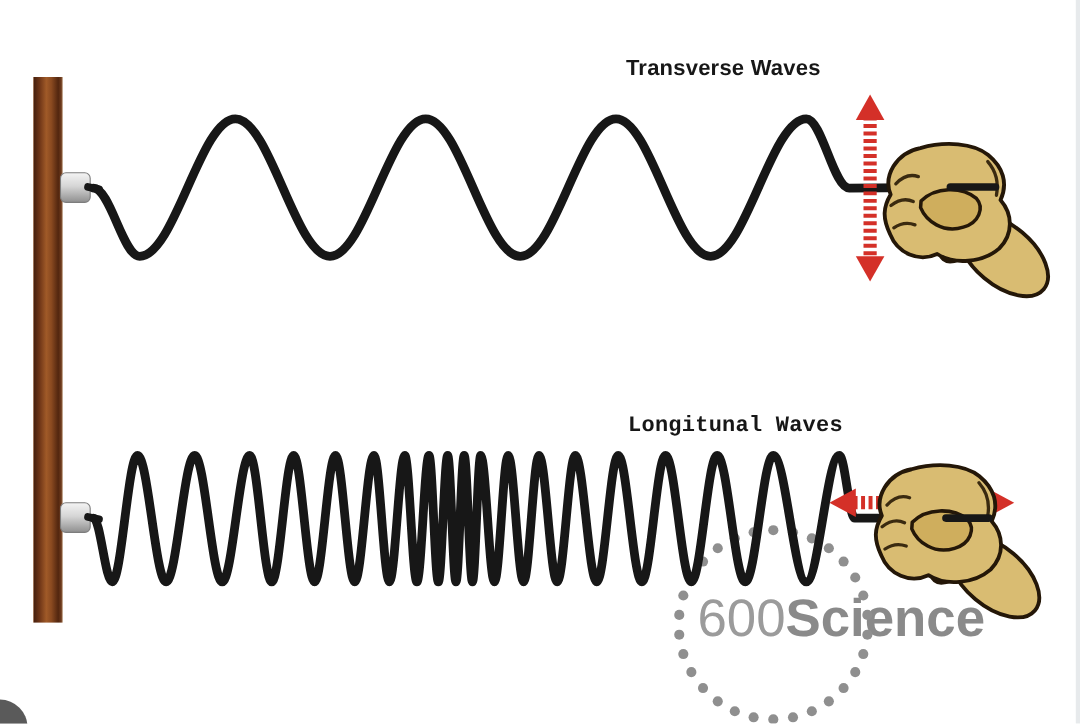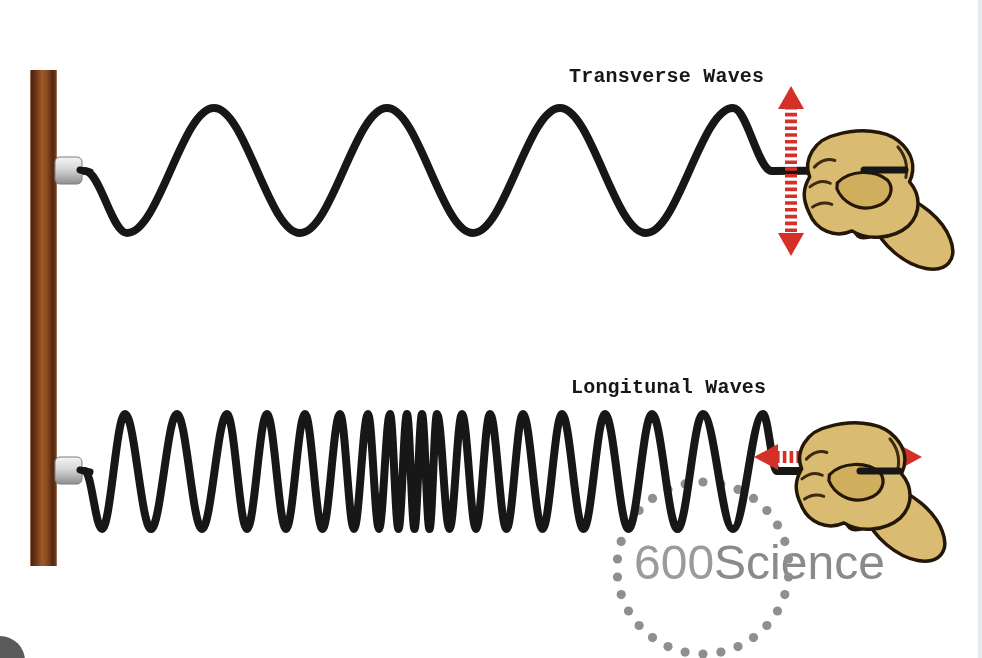--- a/index.html
+++ b/index.html
@@ -1,23 +1,23 @@
 <!DOCTYPE html>
 <html><head>
 <meta charset="utf-8">
 <style>
   html,body{margin:0;padding:0;background:#fff;}
   .canvas{position:relative;width:982px;height:658px;background:#ffffff;overflow:hidden;
           font-family:"Liberation Sans", sans-serif;}
   .title{position:absolute;font-weight:700;font-size:20px;color:#171717;letter-spacing:.2px;white-space:nowrap;}
-  .title-transverse{left:569px;top:65px;font-family:Liberation Mono, monospace;}
+  .title-transverse{left:569px;top:51px;}
   .title-longitudinal{left:571px;top:376px;font-family:Liberation Mono, monospace;}
   .watermark-text{position:absolute;left:634px;top:539px;font-size:48px;line-height:1;
                   color:#9b9b9b;letter-spacing:0;white-space:nowrap;z-index:0;}
-  .watermark-text .bold{font-weight:400;color:#8a8a8a;}
+  .watermark-text .bold{font-weight:700;color:#8a8a8a;}
   svg.scene{position:absolute;left:0;top:0;z-index:1;}
   .corner-circle{position:absolute;left:-25px;top:636px;width:50px;height:50px;border-radius:50%;
                  background:#5a5a5a;z-index:2;}
   .right-edge{position:absolute;right:0;top:0;width:4px;height:658px;background:#e7eaec;z-index:3;}
   .hf{fill:#d9bc72;stroke:#241708;stroke-width:3.5;stroke-linejoin:round;}
   .hf2{fill:#cfae5d;stroke:#241708;stroke-width:3.2;stroke-linejoin:round;}
   .hs{fill:none;stroke:#3a2a10;stroke-width:3;stroke-linecap:round;}
   .wave{fill:none;stroke:#171717;stroke-width:8;stroke-linecap:round;stroke-linejoin:round;}
   .rodseg{fill:none;stroke:#171717;stroke-width:7;stroke-linecap:round;}
 </style>

